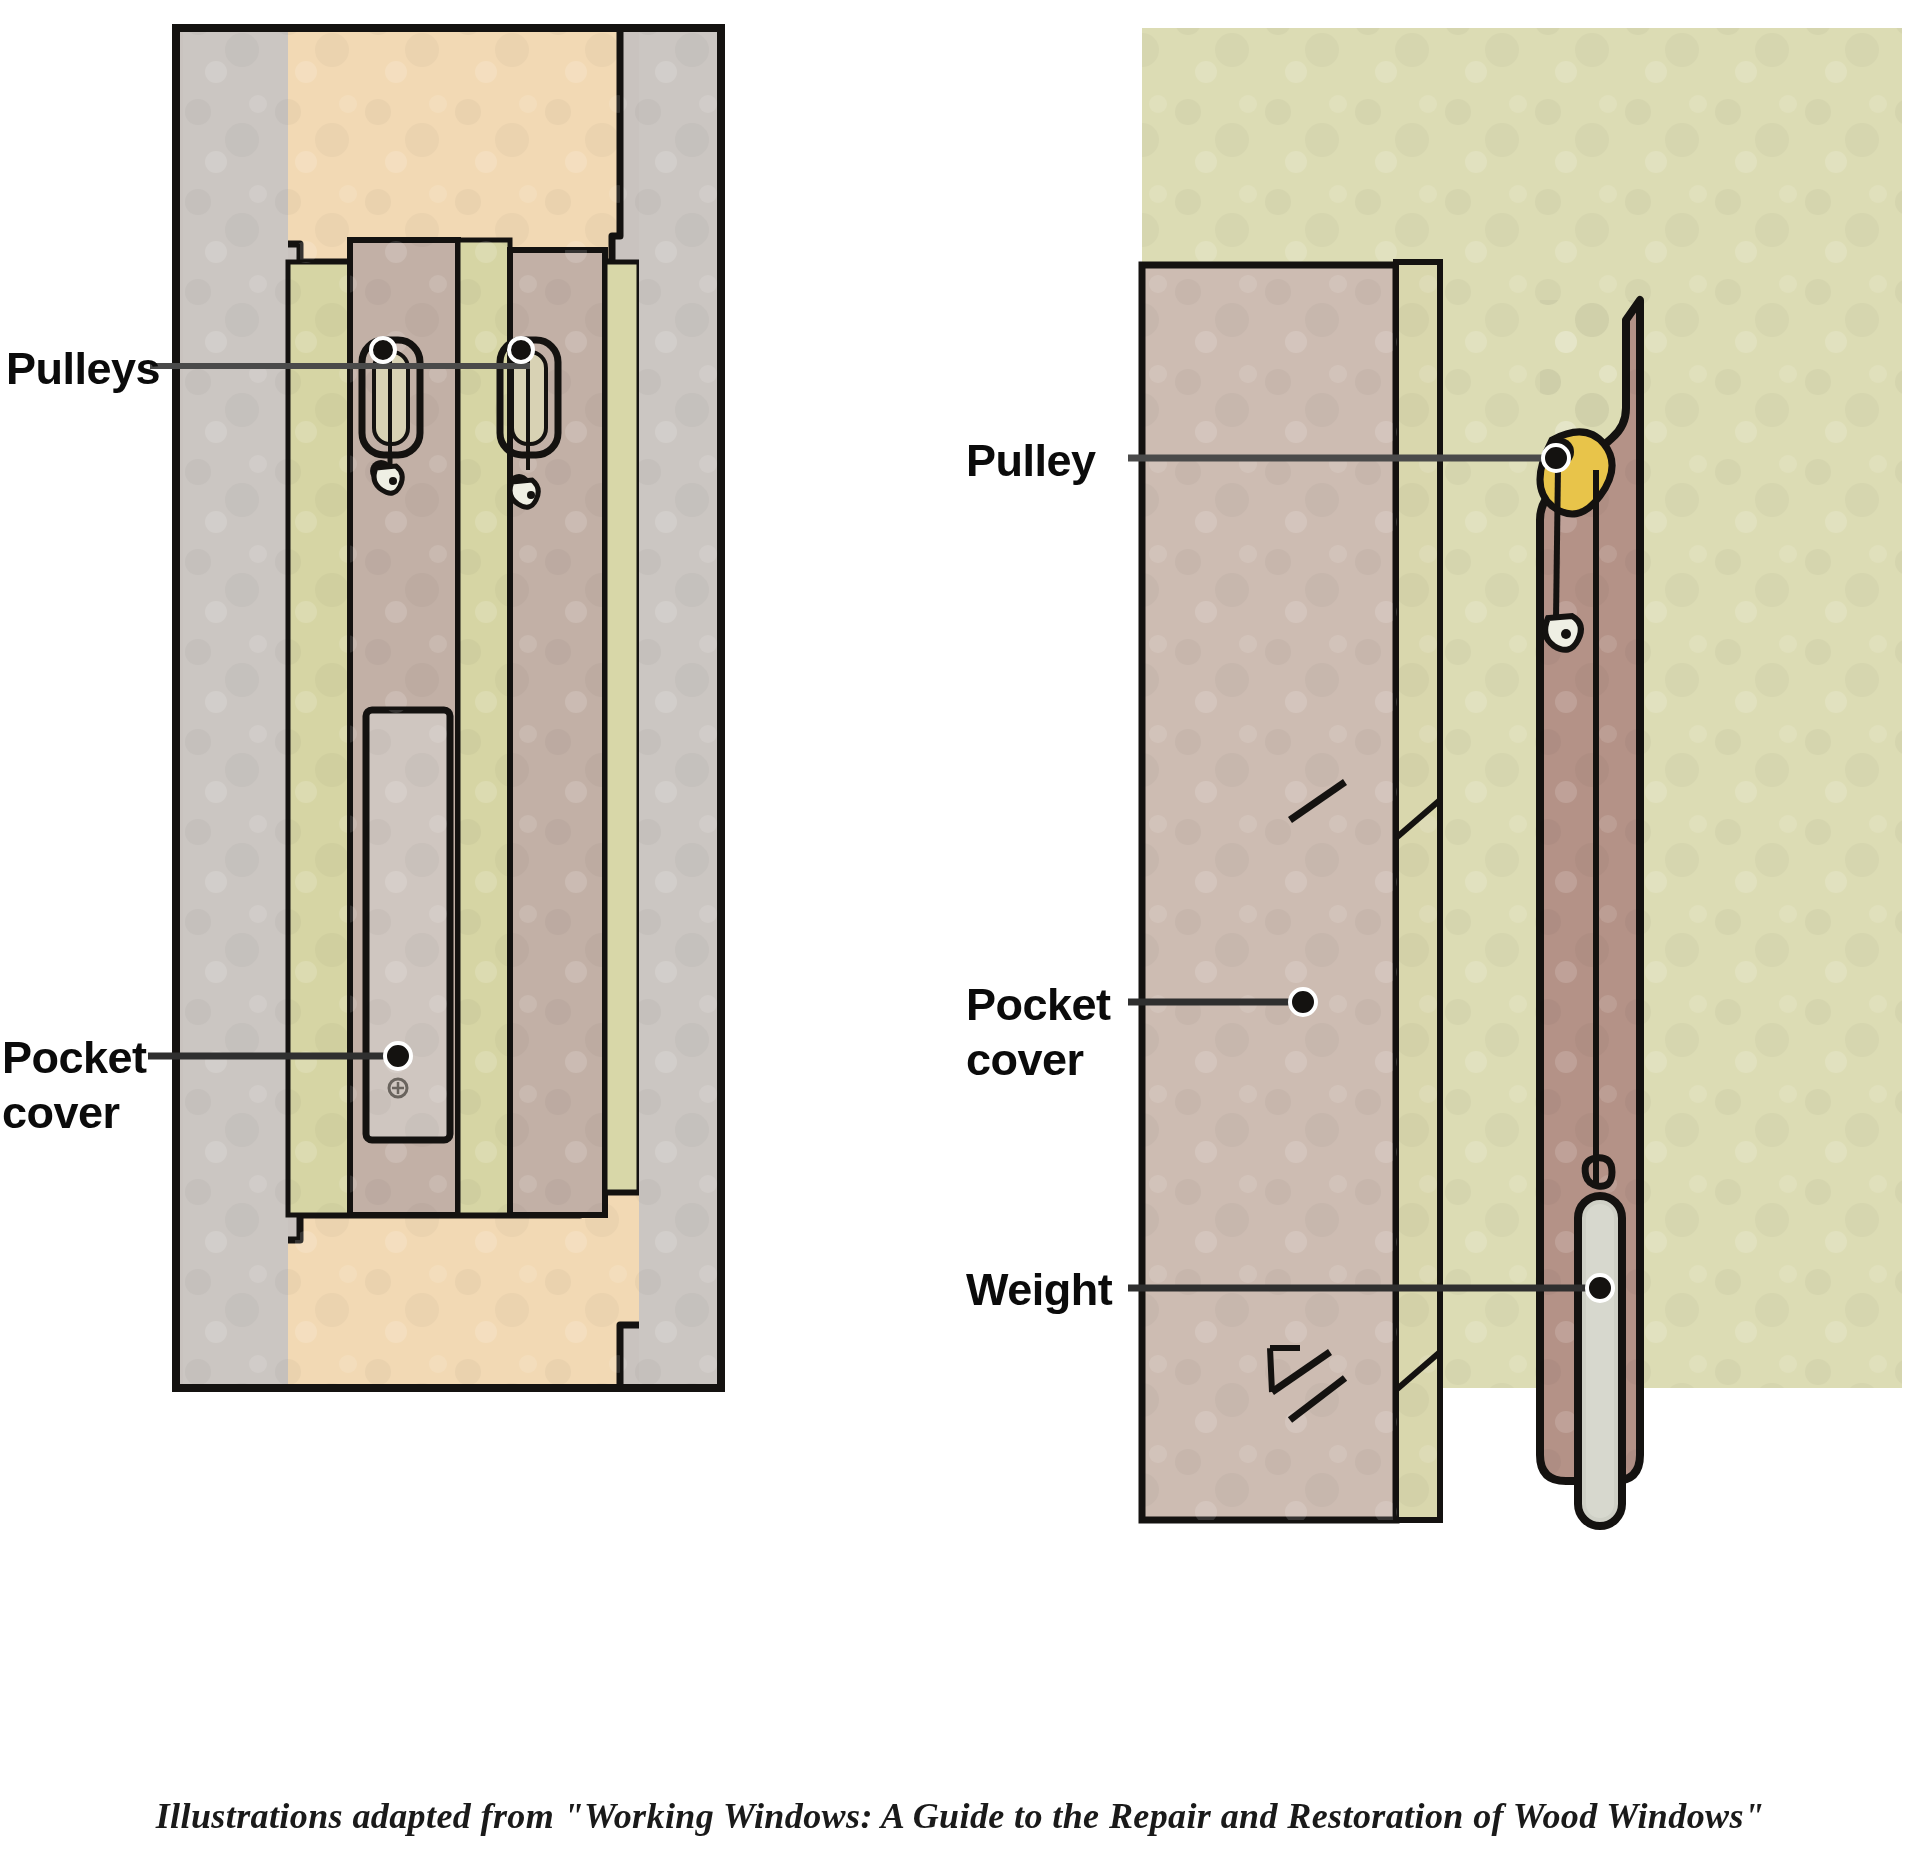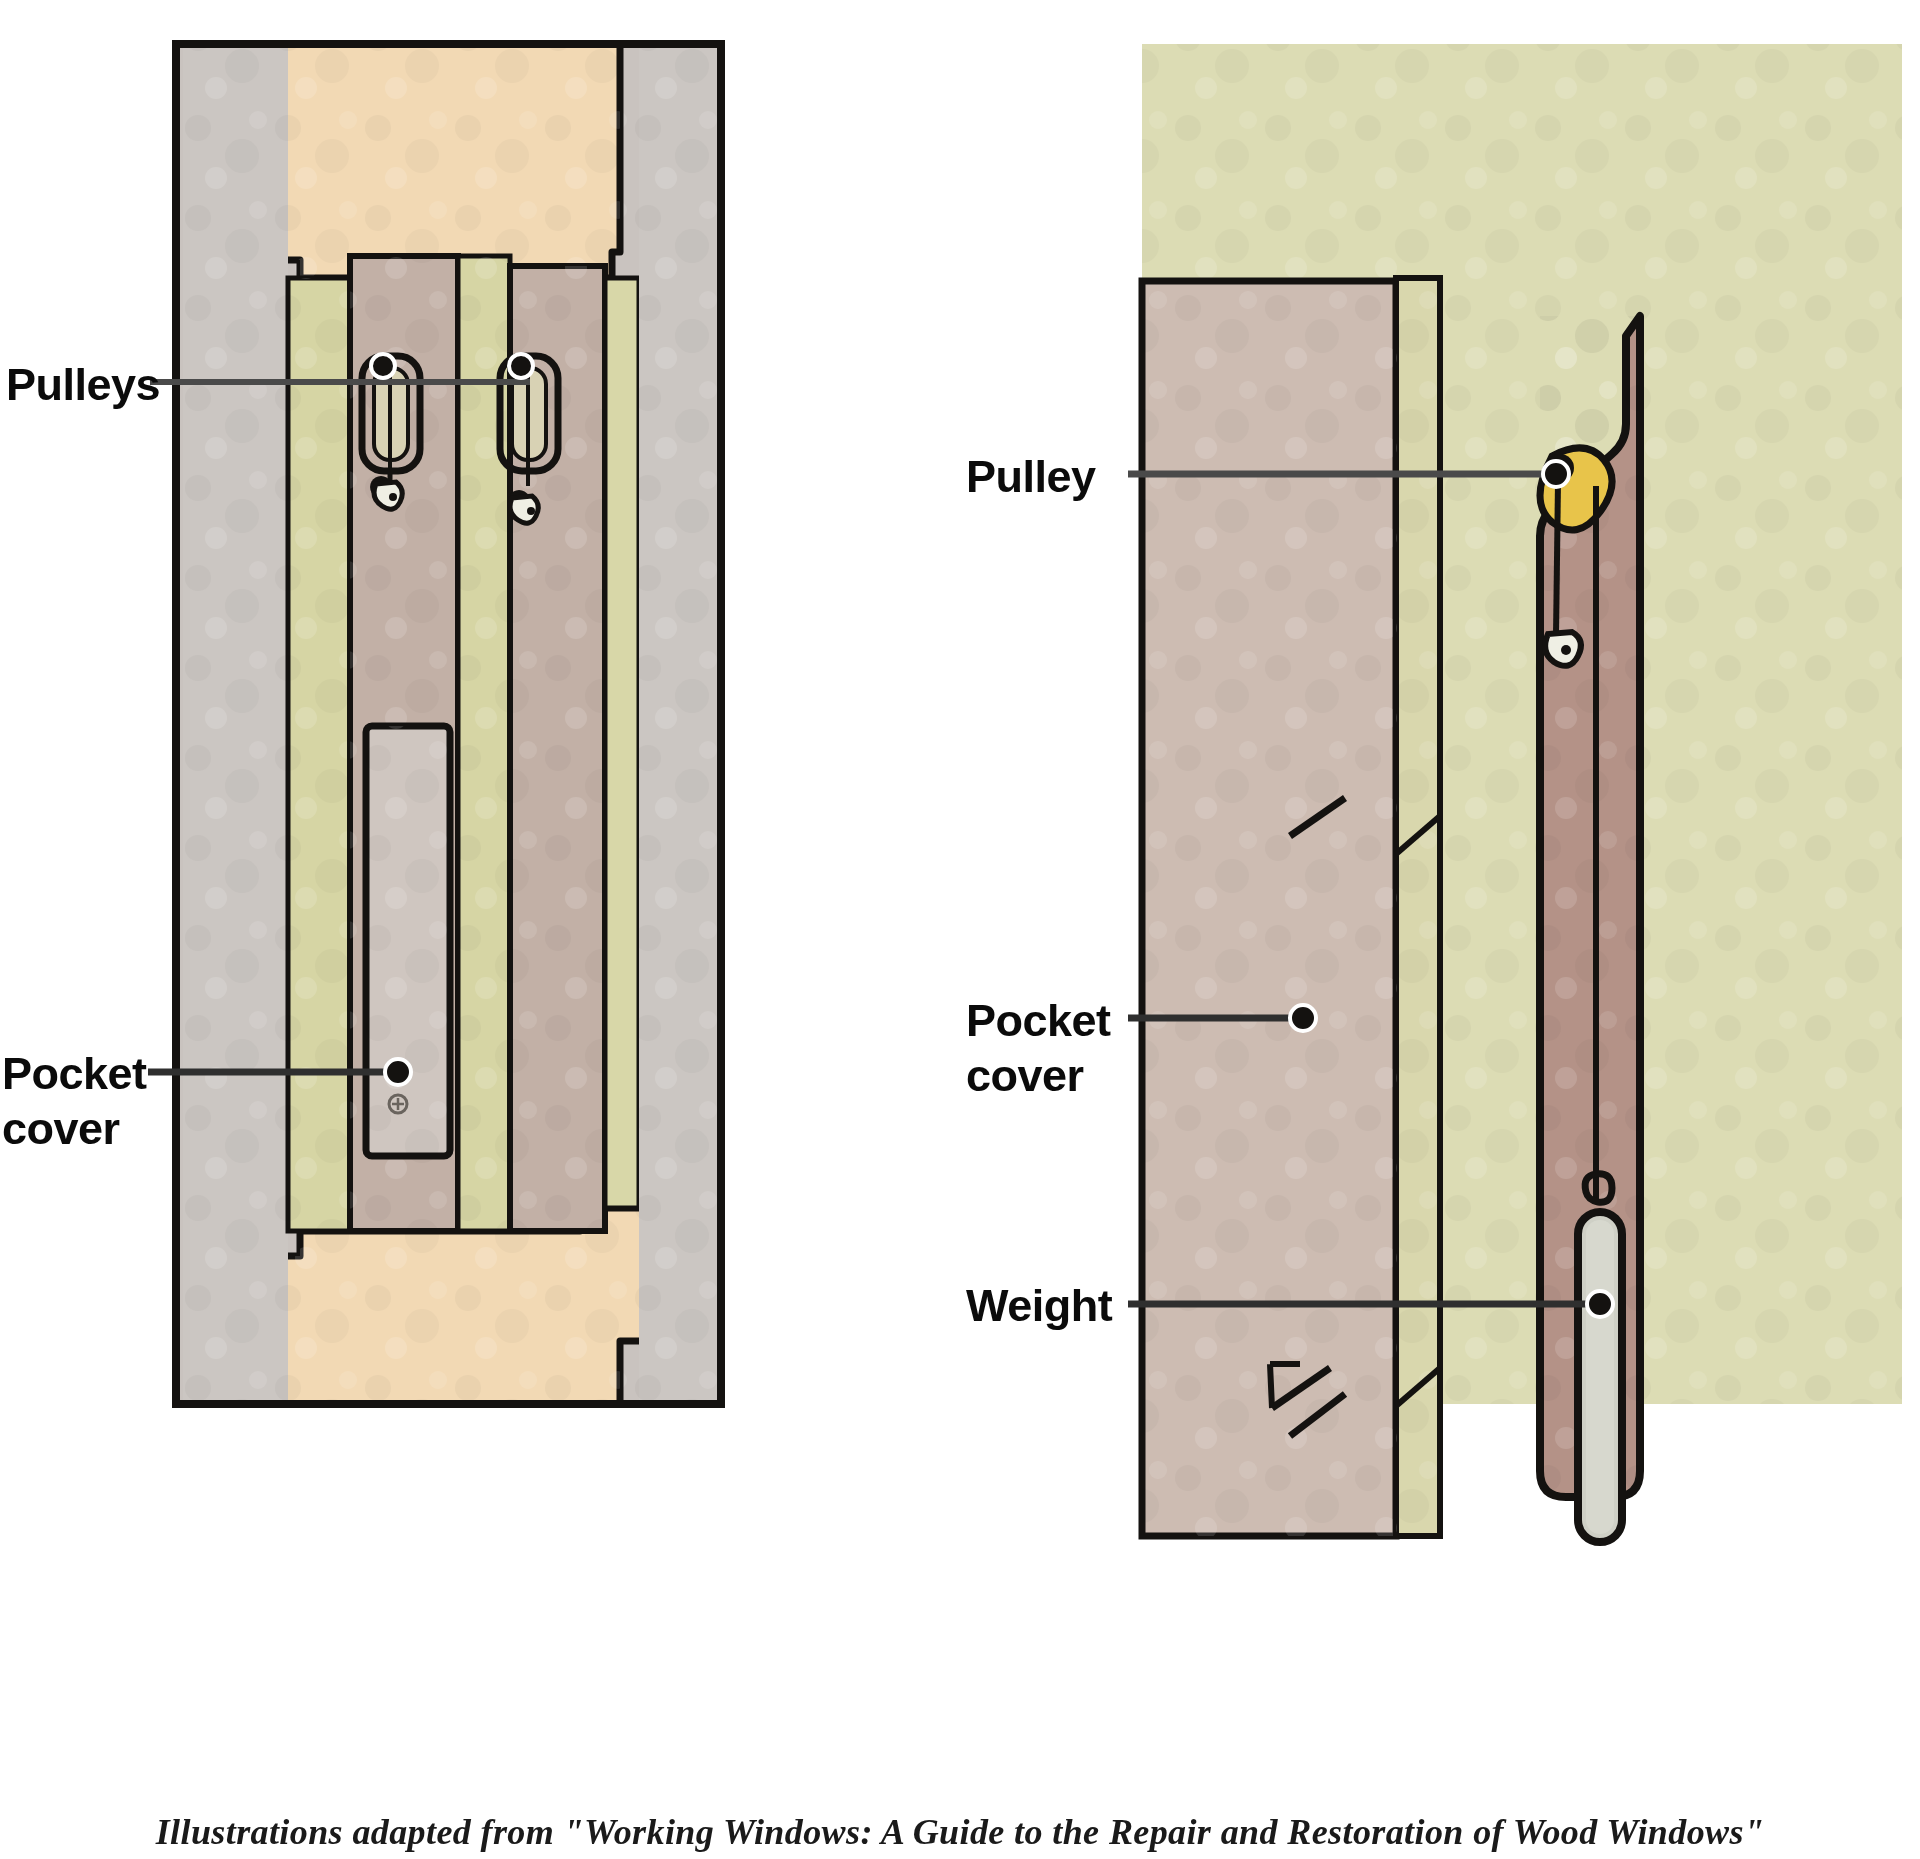--- a/index.html
+++ b/index.html
@@ -2,21 +2,21 @@
 <html><head>
 <meta charset="utf-8">
 <title>Window Weight Pocket Illustration</title>
 <style>
   html,body{margin:0;padding:0;background:#ffffff;}
   body{
     width:1920px;height:1859px;
     font-family:"Liberation Sans", sans-serif;
     position:relative;overflow:hidden;
   }
-  #figure{position:absolute;inset:0;margin-top:16px;}
+  #figure{position:absolute;inset:0;}
   svg.diagram{position:absolute;left:0;top:0;width:1920px;height:1859px;}
   .lbl{
     font-family:"Liberation Sans", sans-serif;
     font-weight:bold;
     font-size:45px;
     fill:#0b0b0b;
     letter-spacing:-0.5px;
   }
   .caption{
     position:absolute;

